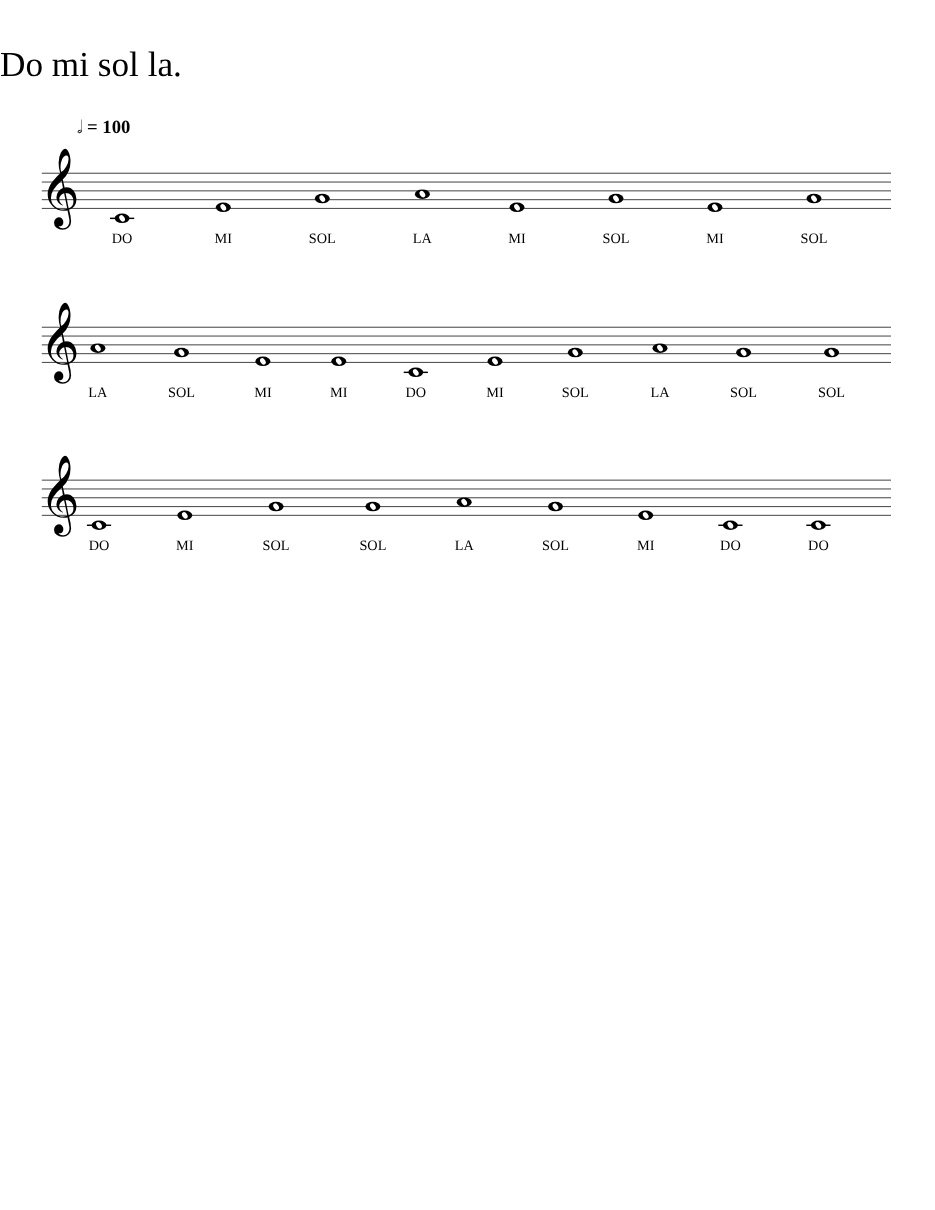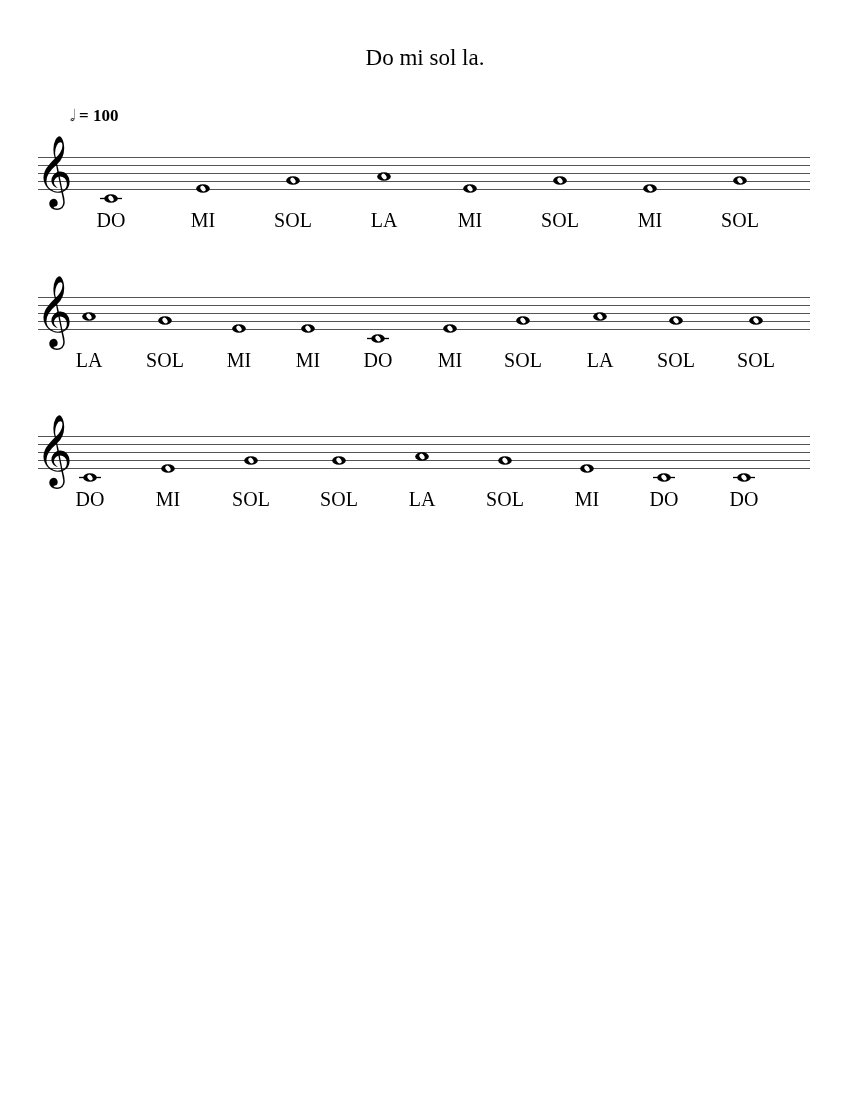--- a/index.html
+++ b/index.html
@@ -1,27 +1,27 @@
 <!DOCTYPE html>
 <html><head>
   <meta charset="utf-8">
   <style>
     html, body { margin: 0; padding: 0; background: #ffffff; }
     body { width: 850px; height: 1100px; position: relative; overflow: hidden;
            font-family: "Liberation Serif", "DejaVu Serif", serif; color: #000; }
-    .title { position: absolute; left: 0; width: 850px; top: 38px; text-align: center;
-             font-size: 23px; line-height: 40px; }
+    .title { position: absolute; left: 0; width: 850px; top: 38px; text-align: left;
+             font-size: 32px; line-height: 40px; }
     .tempo { position: absolute; left: 70px; top: 106px; font-size: 17px; font-weight: bold;
              display: flex; align-items: center; gap: 4px; }
     .tempo .note-glyph { font-weight: normal; font-size: 16px; }
     .staff-line { position: absolute; left: 38px; width: 772px; height: 1px; background: #555; }
     .clef { position: absolute; left: 36px; font-size: 62px; line-height: 1; }
     .note { position: absolute; width: 14px; height: 9px; margin-left: -7px; margin-top: -5px; }
     .note svg { display: block; overflow: visible; }
-    .lyric { position: absolute; font-size: 20px; transform: translateX(-50%); white-space: nowrap; }
+    .lyric { position: absolute; font-size: 13px; transform: translateX(-50%); white-space: nowrap; }
   </style>
 </head>
 <body>
 
 <div class="title">Do mi sol la.</div>
 
 <div class="tempo">
   <span class="note-glyph">𝅗𝅥</span>
   <span>= 100</span>
 </div>

